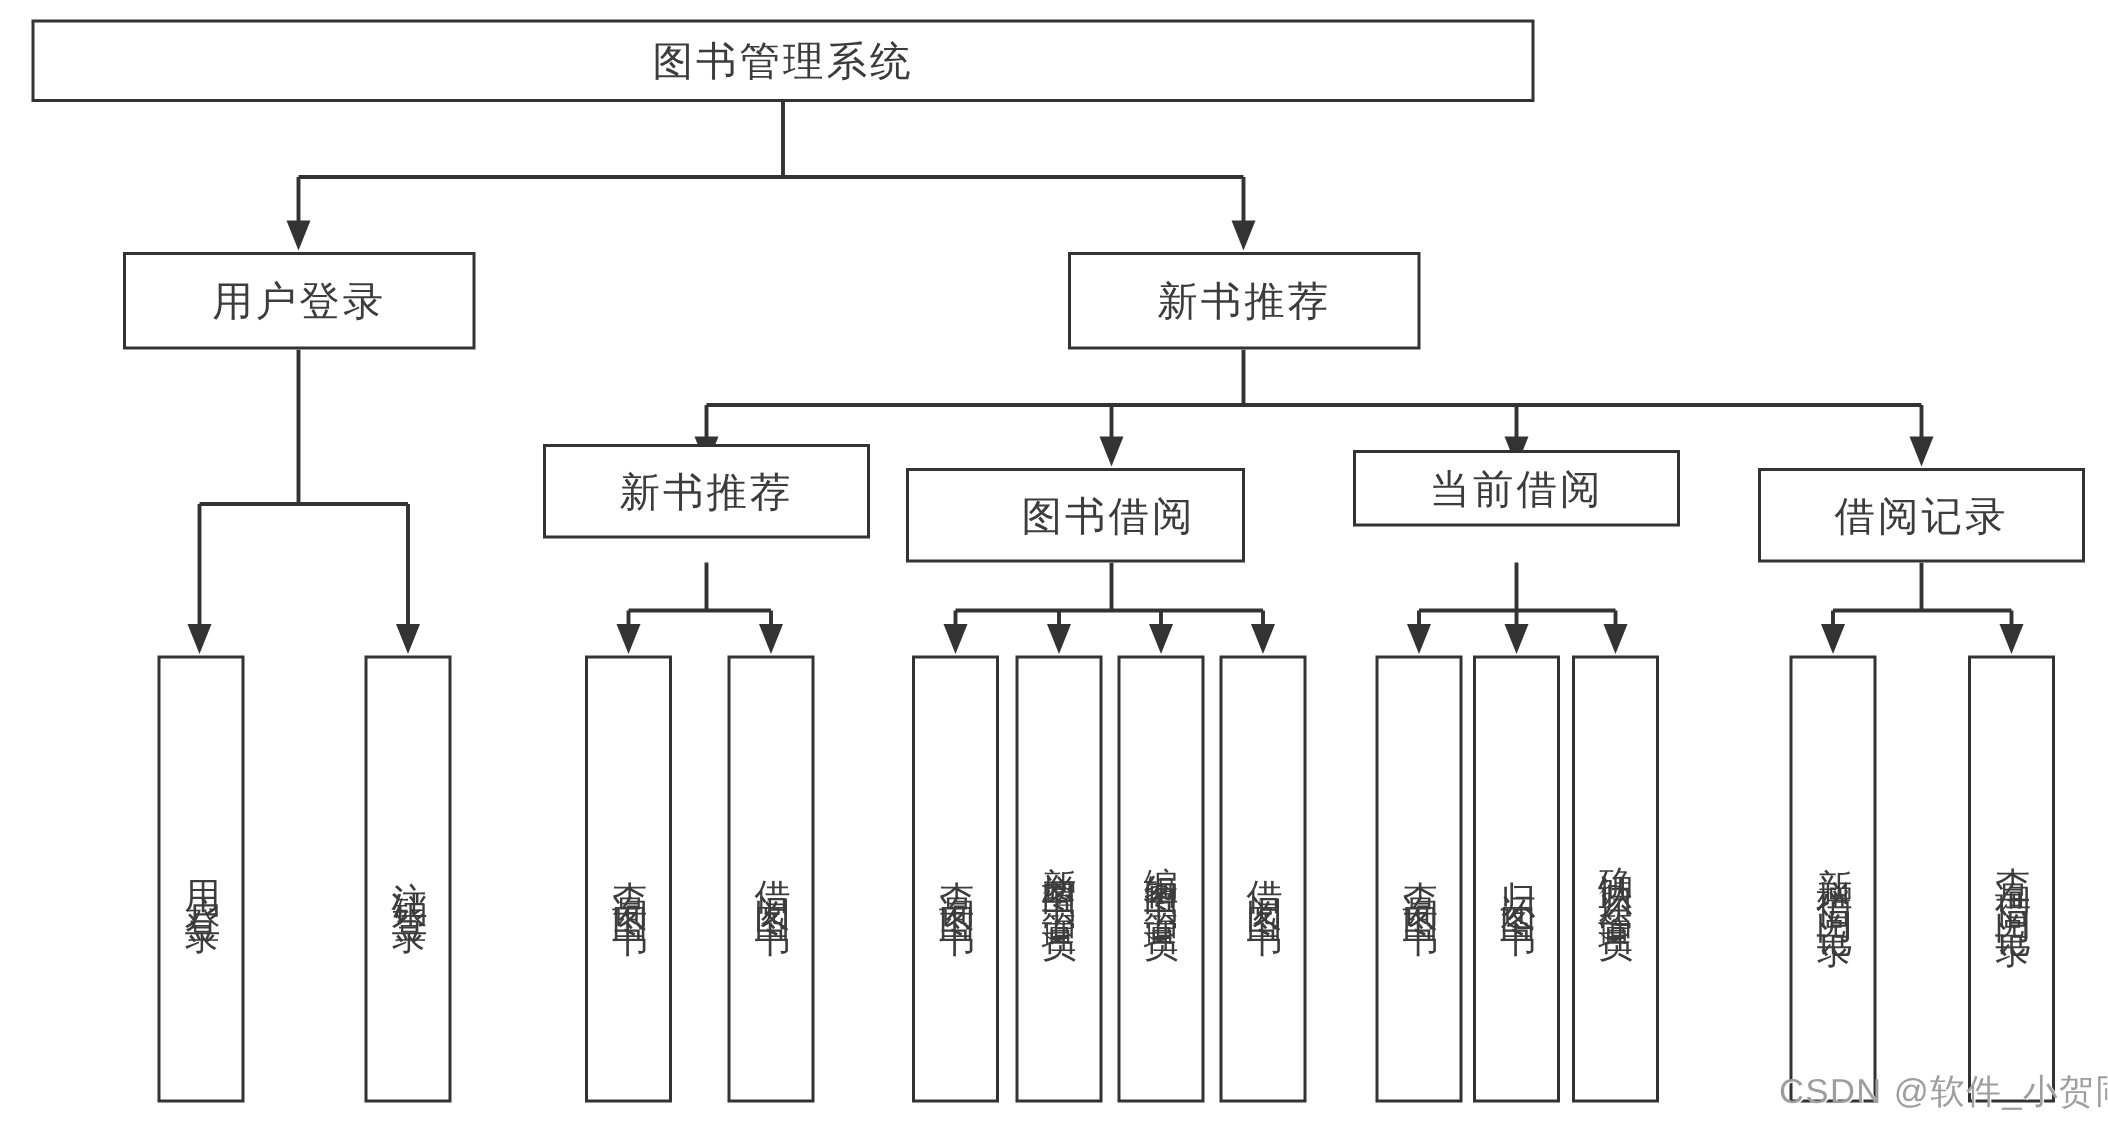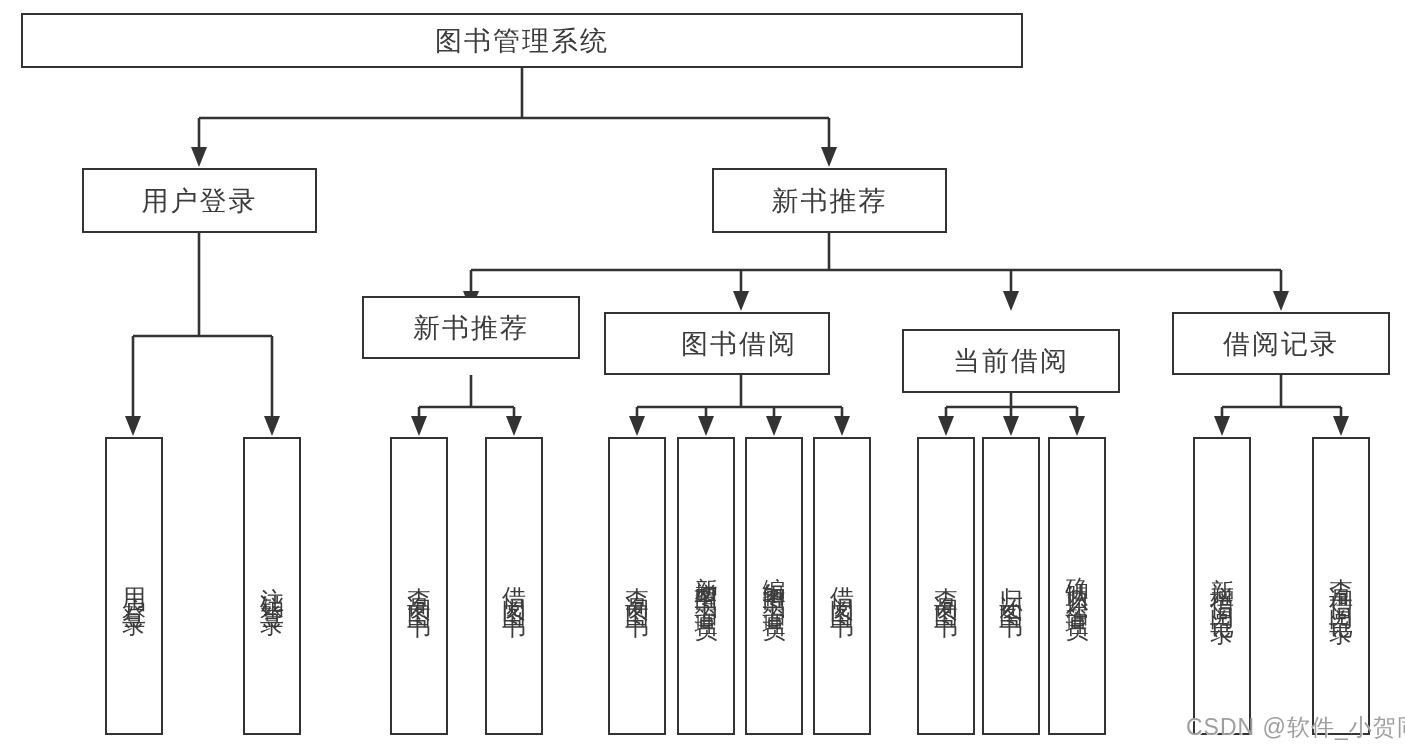--- a/index.html
+++ b/index.html
@@ -105,21 +105,21 @@
     <path class="arrow" d="M1333,416 L1349,416 L1341,436 Z"></path>
   </svg>
 
   <div class="box" style="left:21px; top:13px; width:1002px; height:55px;">图书管理系统</div>
 
   <div class="box" style="left:82px; top:168px; width:235px; height:65px;">用户登录</div>
   <div class="box" style="left:712px; top:168px; width:235px; height:65px;">新书推荐</div>
 
   <div class="box" style="left:362px; top:296px; width:218px; height:63px;">新书推荐</div>
   <div class="box" style="left:604px; top:312px; width:226px; height:63px;padding-left:44px;">图书借阅</div>
-  <div class="box" style="left:902px; top:329px; width:218px; height:64px;">当前借阅</div>
+  <div class="box" style="left:902px; top:300px; width:218px; height:51px;">当前借阅</div>
   <div class="box" style="left:1172px; top:312px; width:218px; height:63px;">借阅记录</div>
 
   <div class="vbox" style="left:105px; top:437px; width:58px; height:298px;">用户登录</div>
   <div class="vbox" style="left:243px; top:437px; width:58px; height:298px;">注销登录</div>
 
   <div class="vbox" style="left:390px; top:437px; width:58px; height:298px;">查询图书</div>
   <div class="vbox" style="left:485px; top:437px; width:58px; height:298px;">借阅图书</div>
 
   <div class="vbox" style="left:608px; top:437px; width:58px; height:298px;">查询图书</div>
   <div class="vbox long" style="left:677px; top:437px; width:58px; height:298px;">新增图书（管理员）</div>

